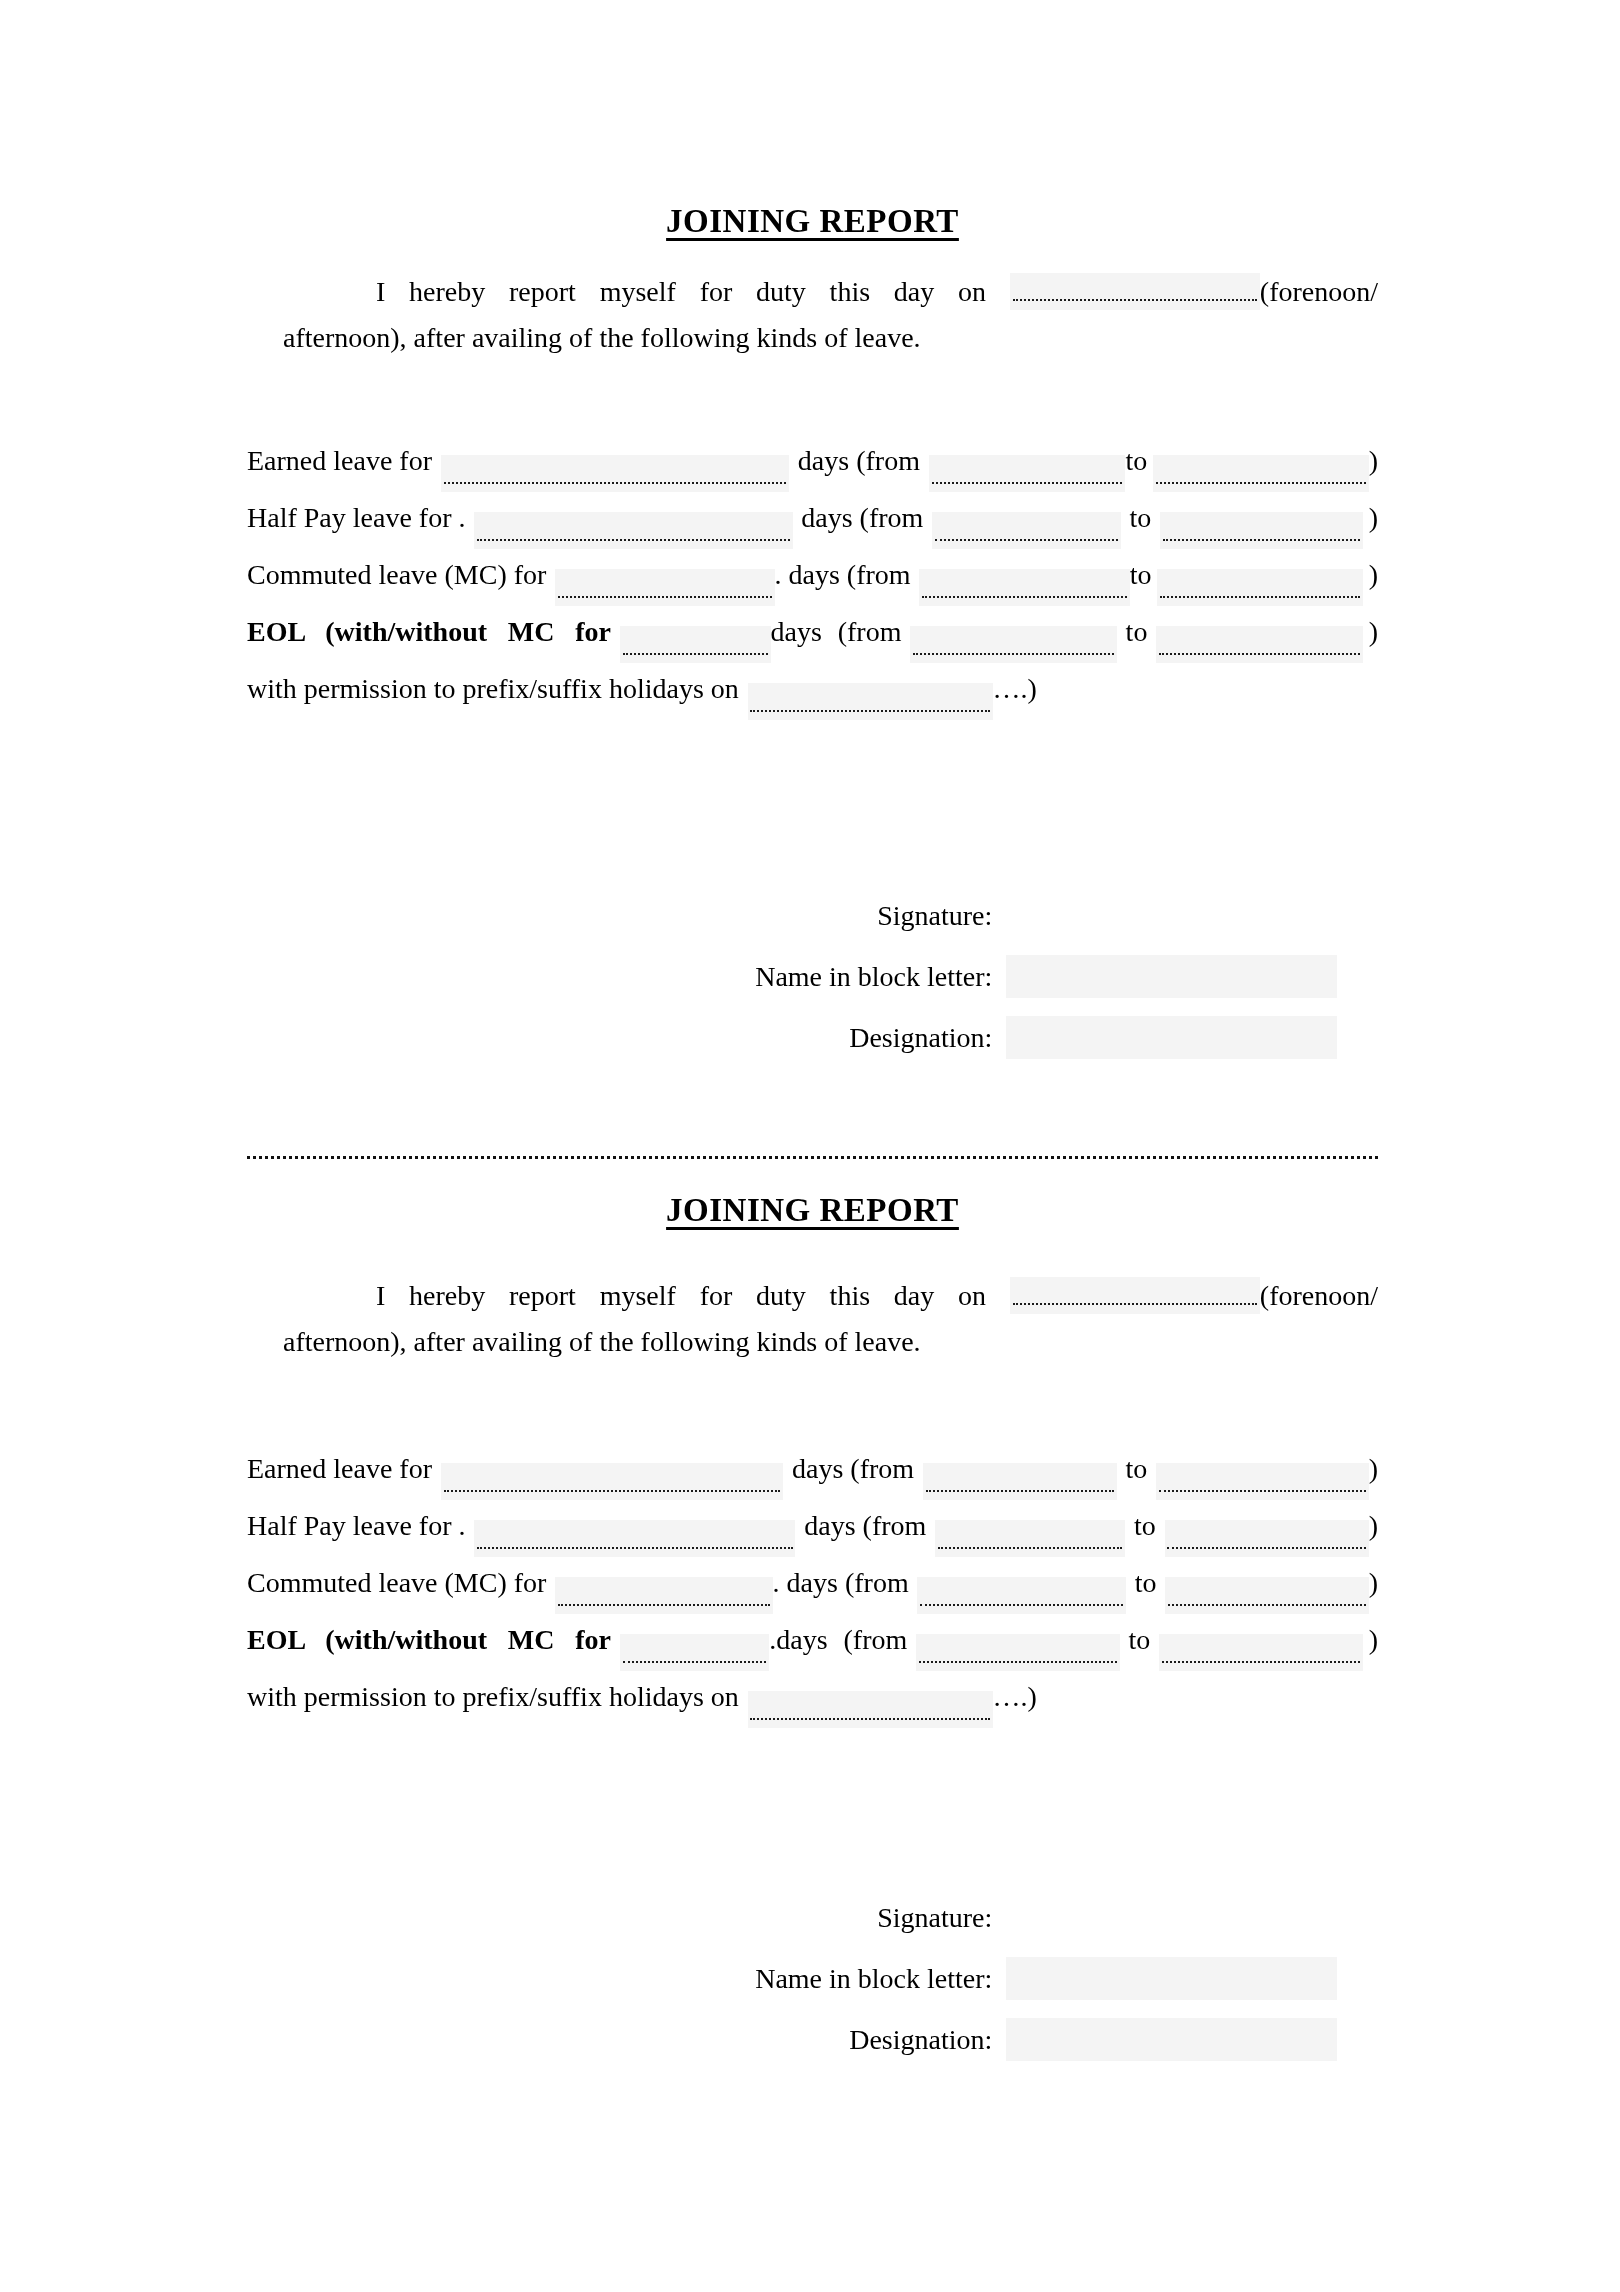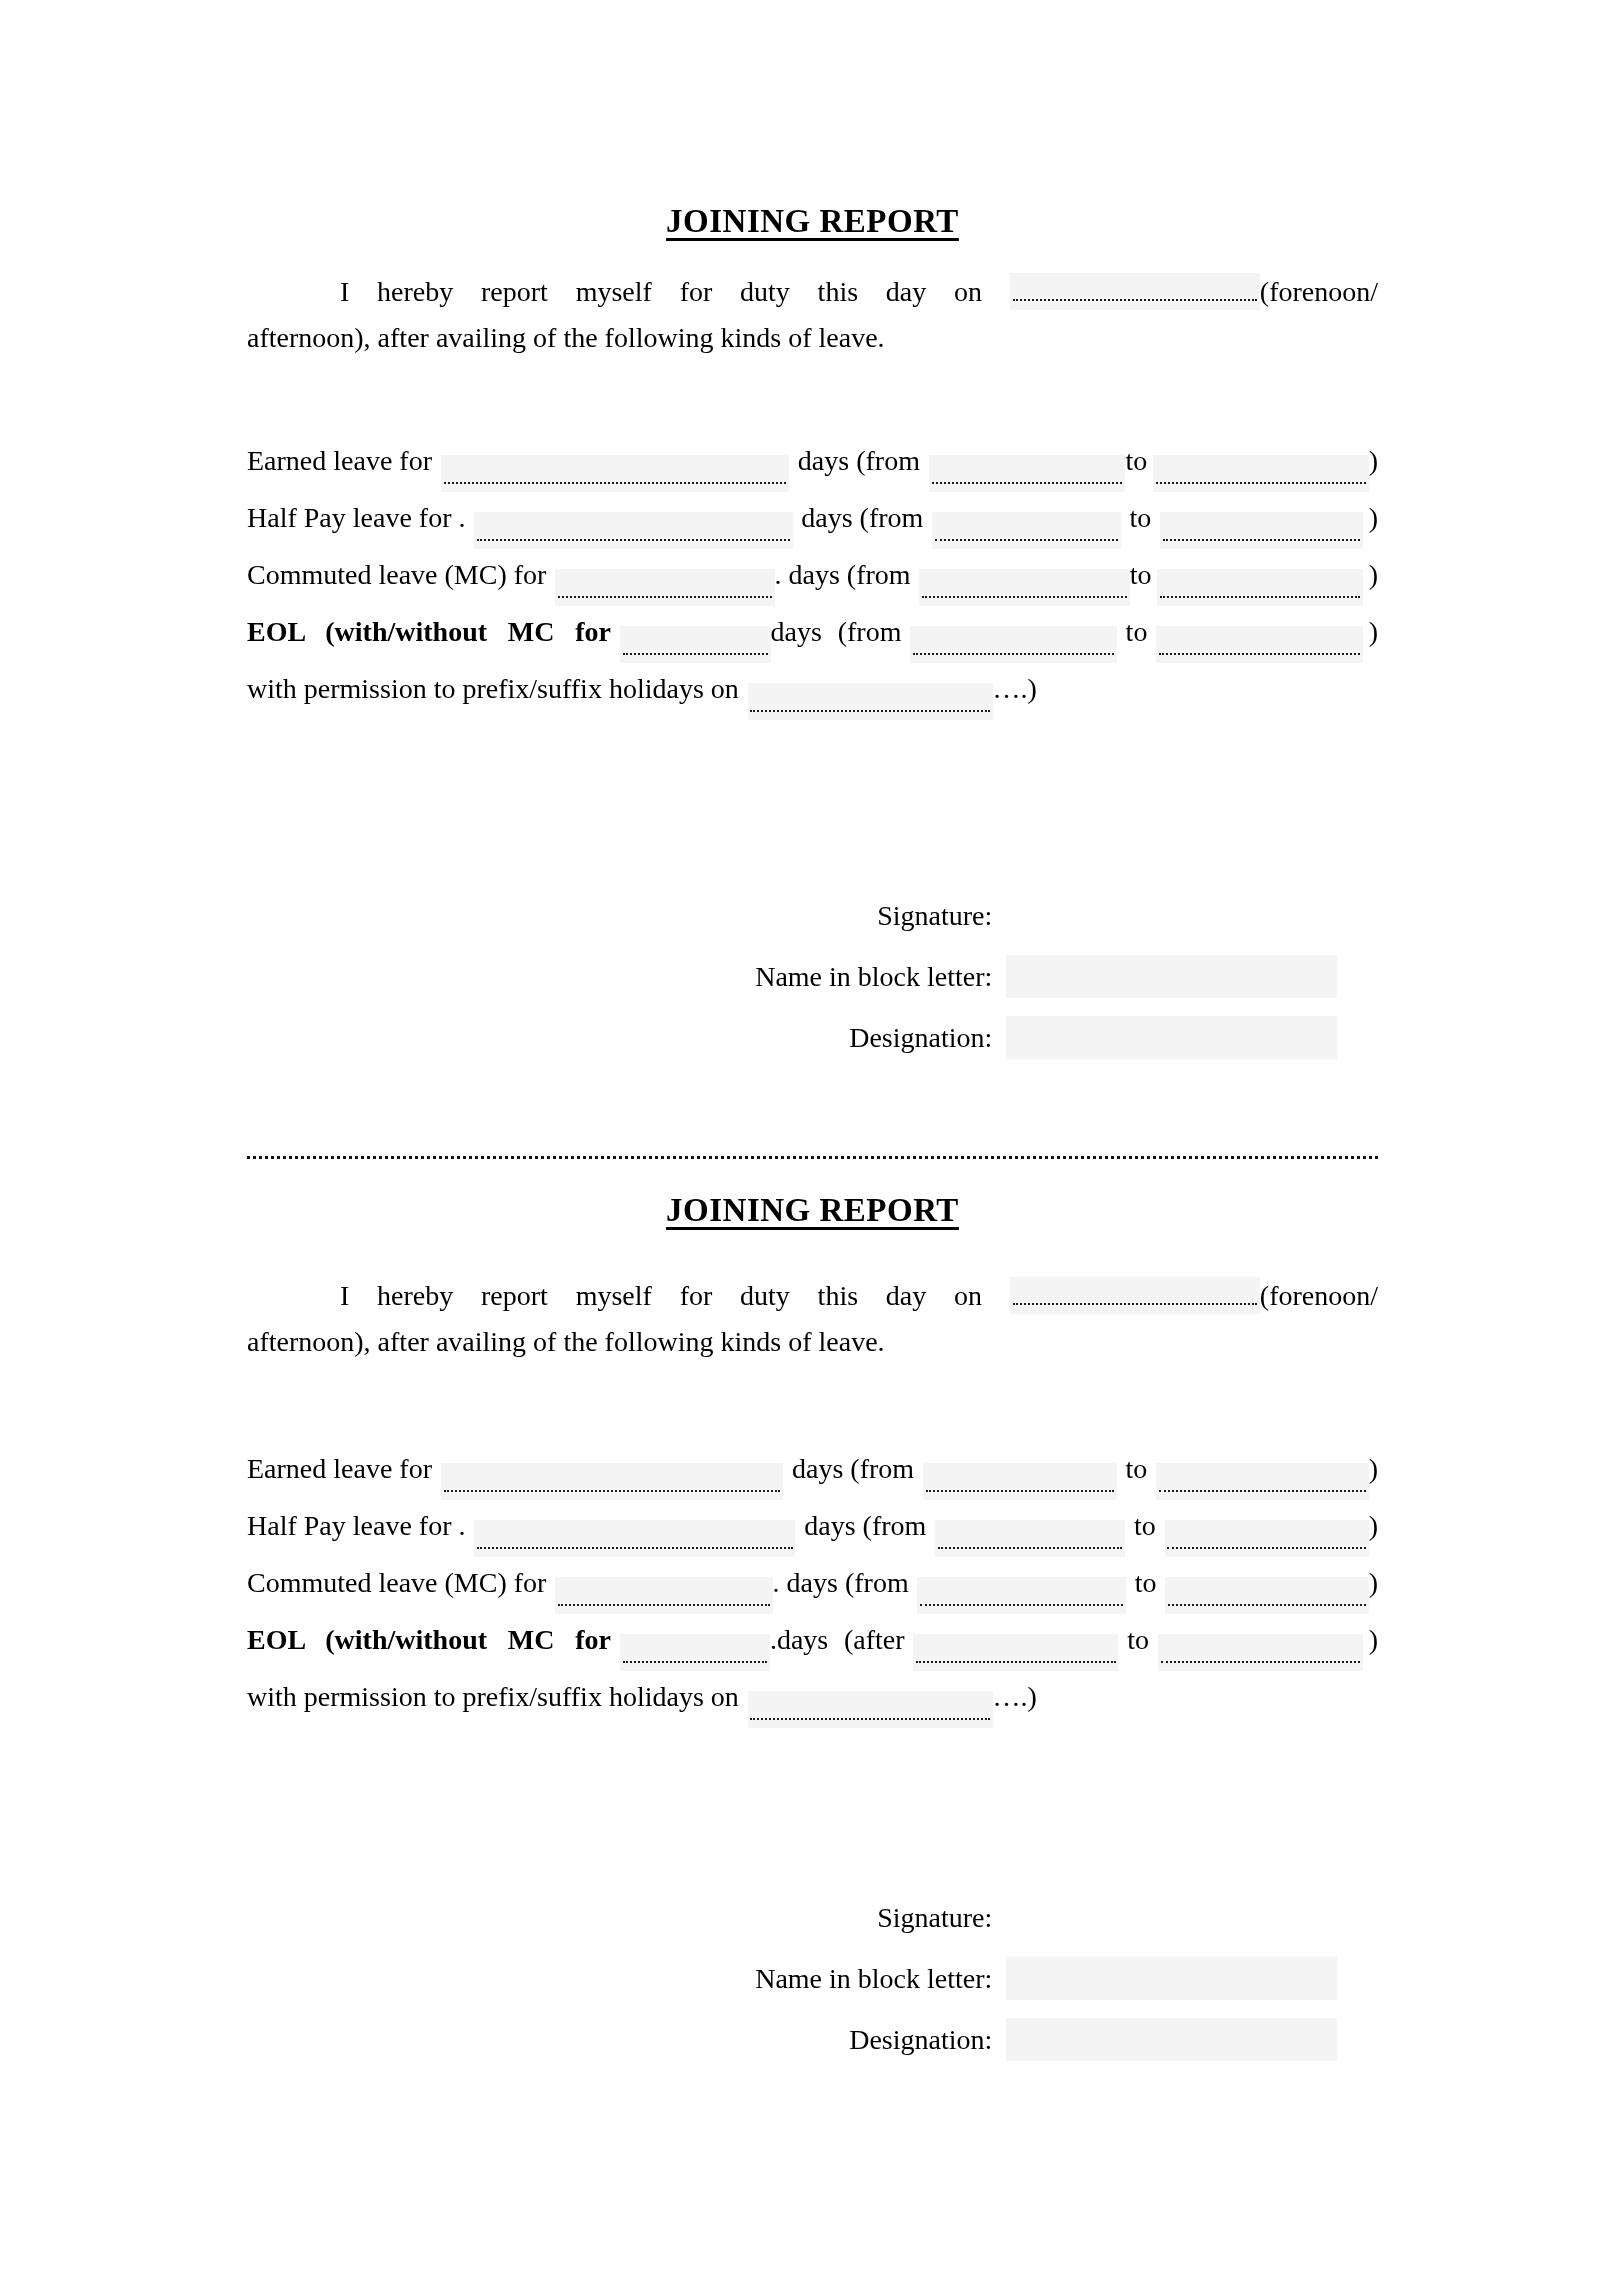--- a/index.html
+++ b/index.html
@@ -22,21 +22,21 @@
     font-size: 33px;
     letter-spacing: 0.5px;
     text-decoration: underline;
     text-decoration-thickness: 2.9px;
     text-underline-offset: 5.9px;
     height: 41px;
     line-height: 41px;
   }
 
   
-  .intro { margin-top: 27.4px; }
+  .intro { margin-top: 27.4px; margin-left: 36px; }
   .intro .line1 {
     text-align: justify;
     text-align-last: justify;
     text-indent: 93px;
     line-height: 46px;
     white-space: normal;
   }
   .intro .line2 { line-height: 46px; }
 
   
@@ -218,21 +218,21 @@
       <span class="txt gap-r">. days (from</span>
       <span class="field grow1" style="flex-basis:172px;"></span>
       <span class="txt gap-lr">to</span>
       <span class="field grow1" style="flex-basis:167px;"></span>
       <span class="txt">)</span>
     </div>
 
     <div class="leave-line">
       <span class="txt gap-r wide-words">EOL (with/without MC for</span>
       <span class="field" style="flex:0.4 1 137px;"></span>
-      <span class="txt wide-words-sm gap-r">.days (after</span>
+      <span class="txt wide-words-sm gap-r">.days (from</span>
       <span class="field grow1" style="flex-basis:172px;"></span>
       <span class="txt gap-lr">to</span>
       <span class="field grow1" style="flex-basis:172px;"></span>
       <span class="txt gap-l">)</span>
     </div>
 
     <div class="leave-line">
       <span class="txt gap-r">with permission to prefix/suffix holidays on</span>
       <span class="field" style="width:245px;"></span>
       <span class="txt">….)</span>

